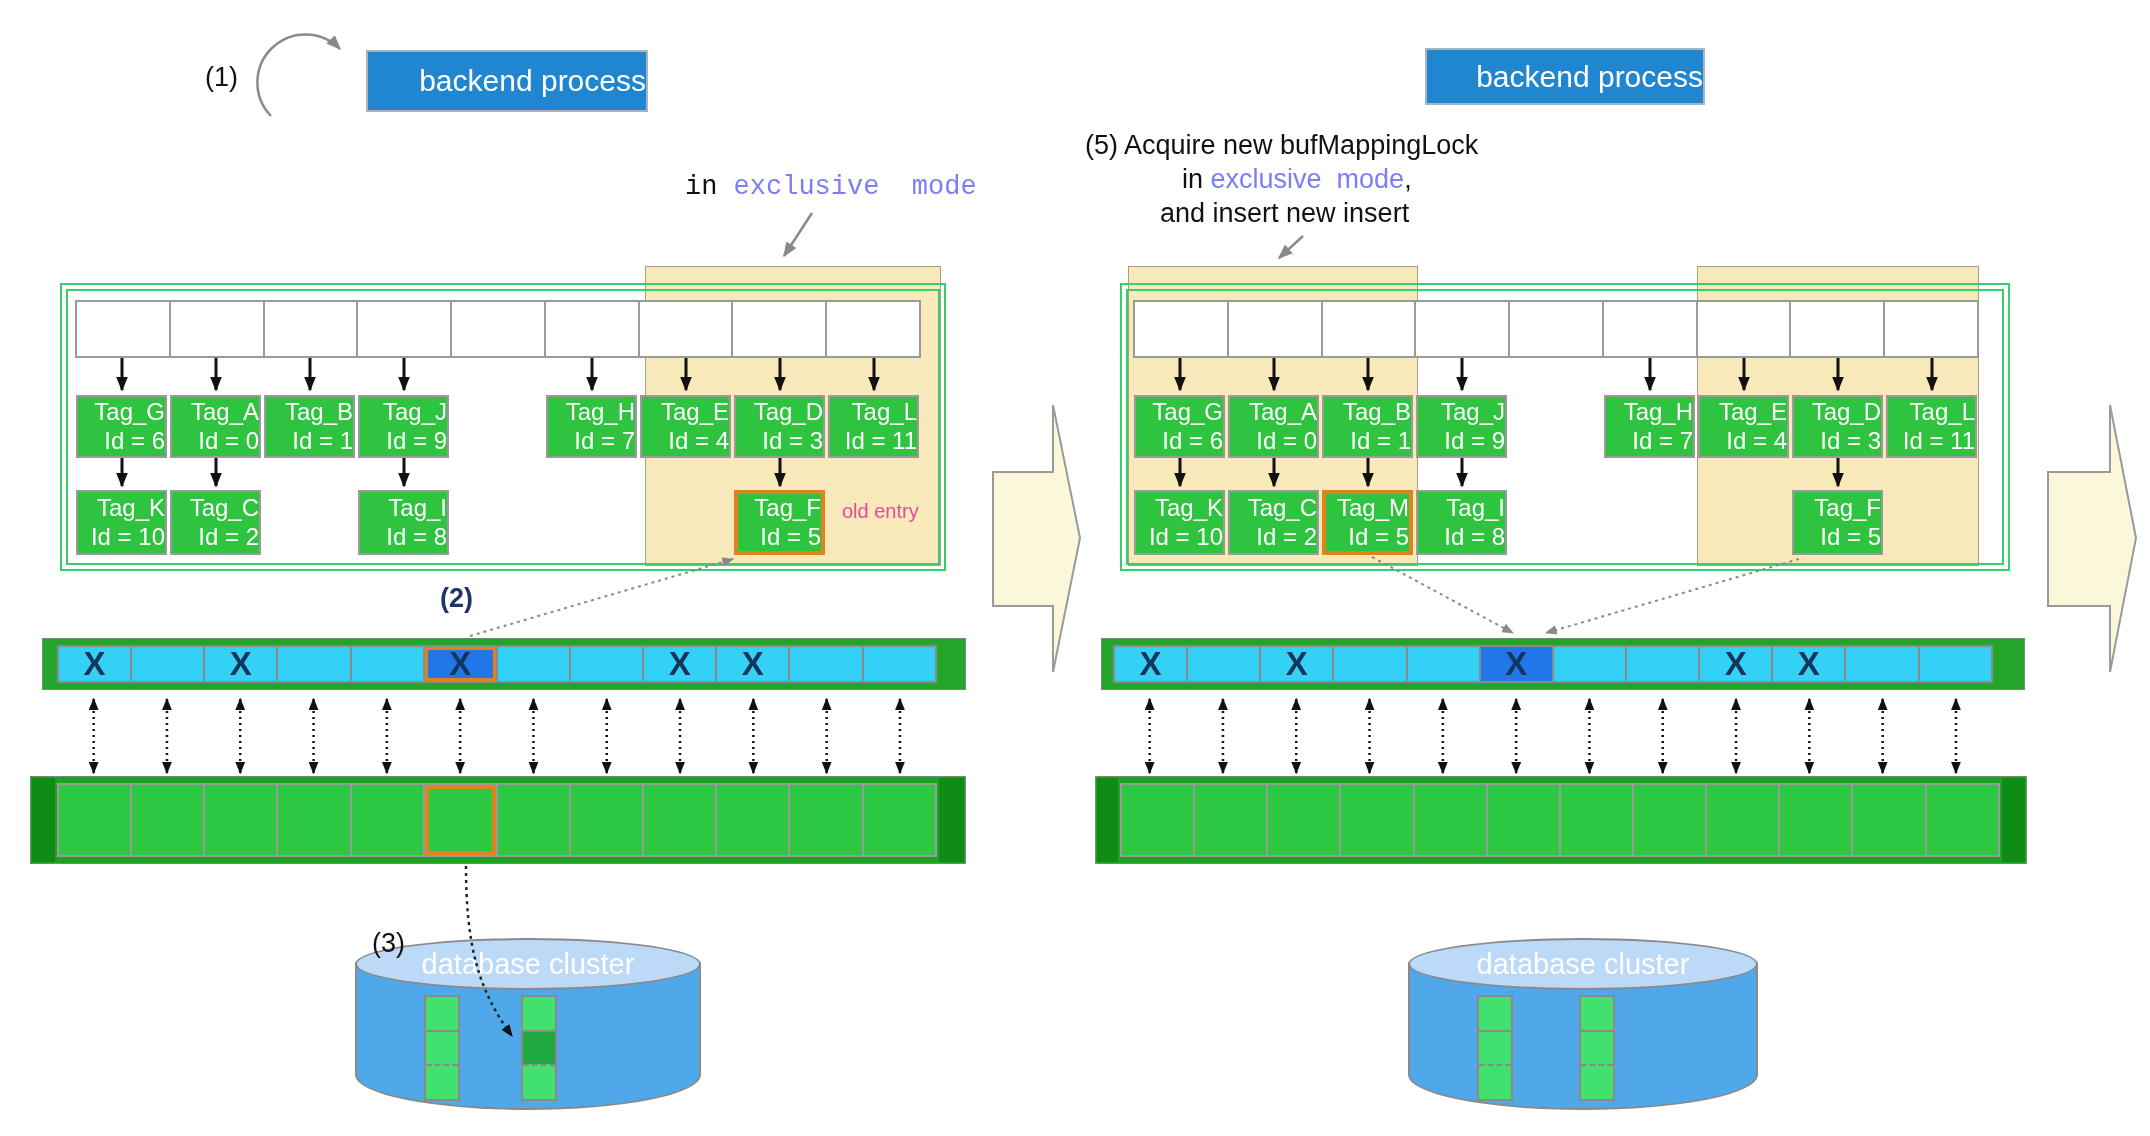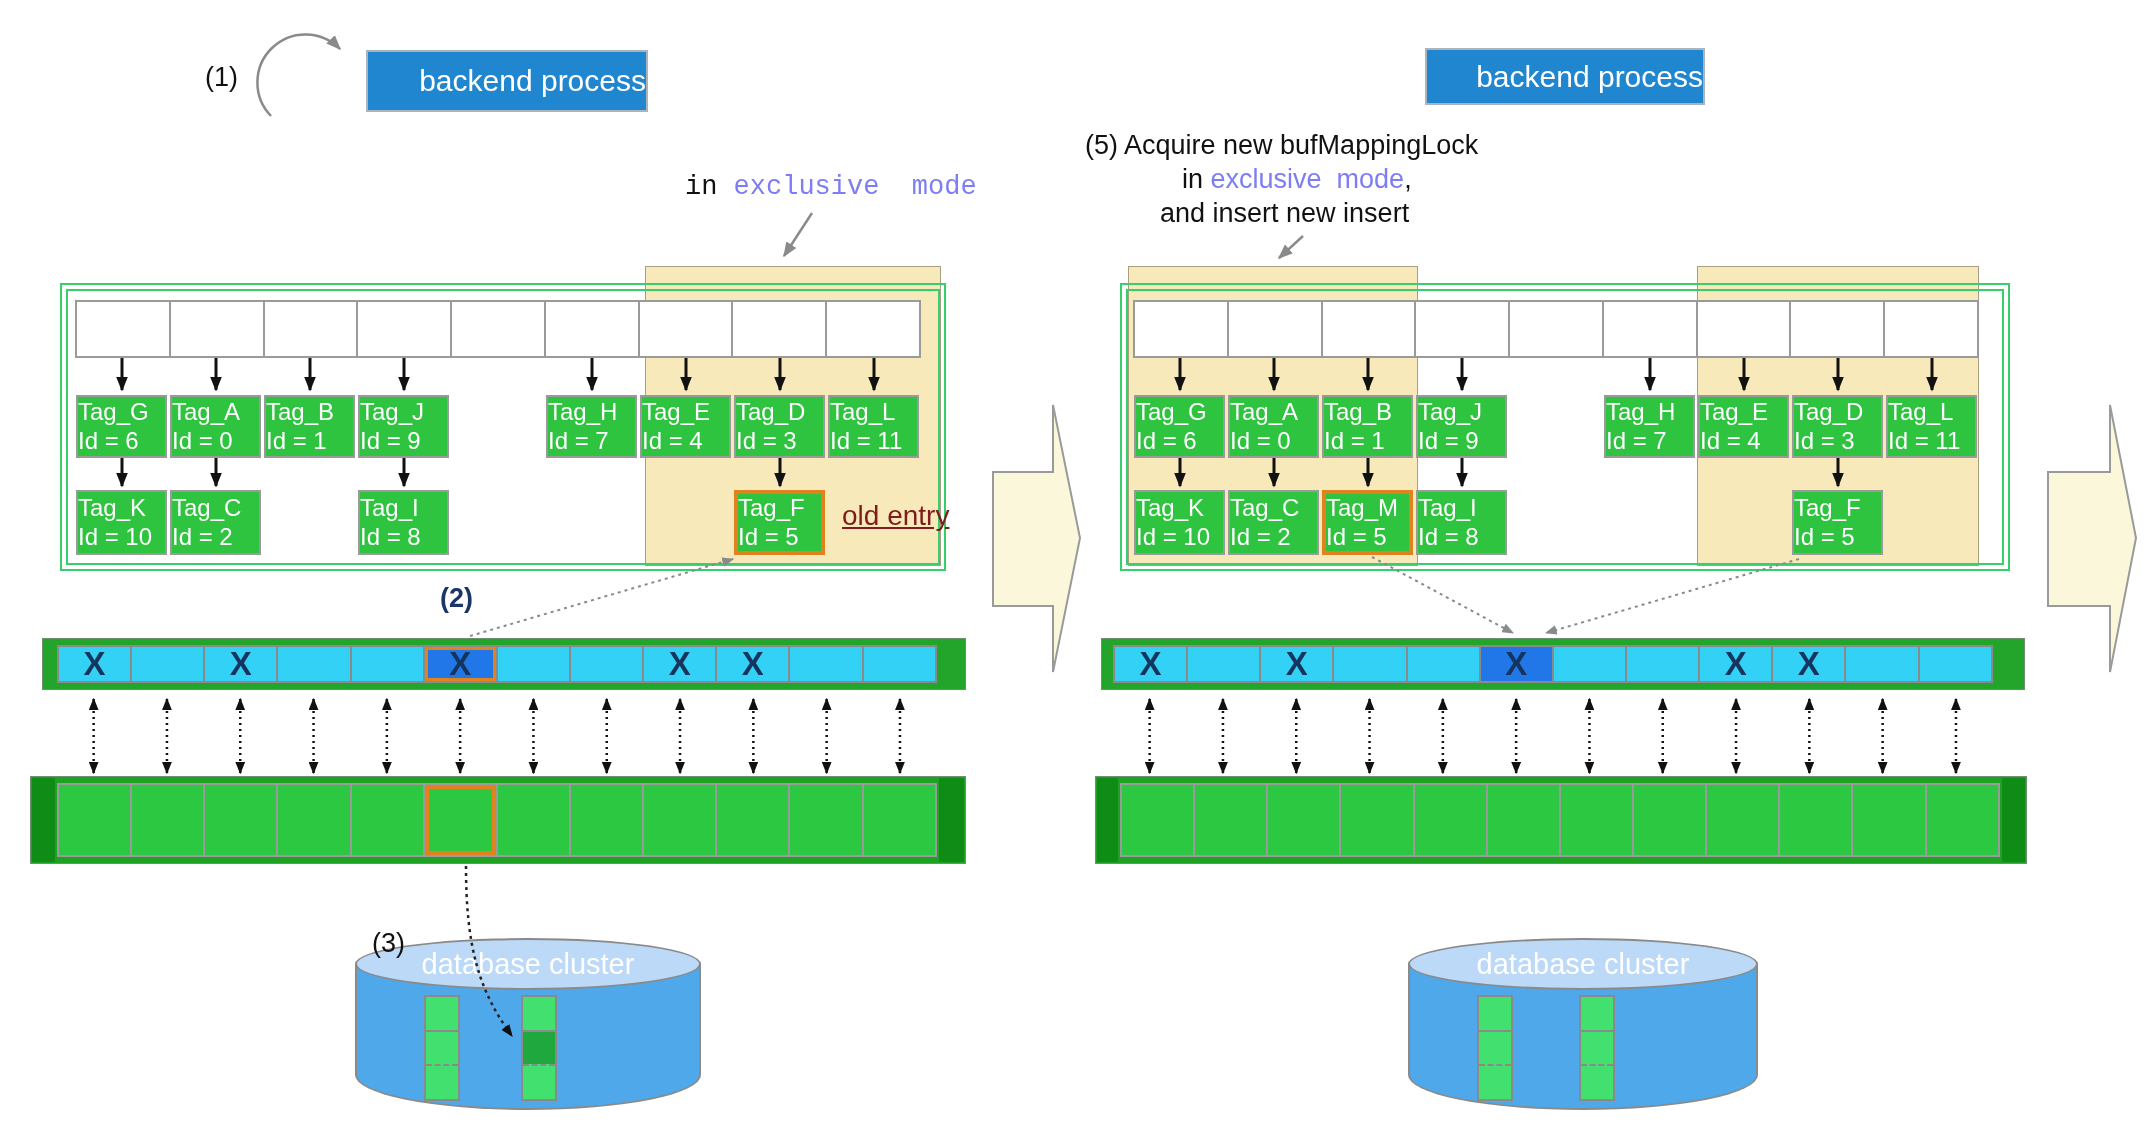--- a/index.html
+++ b/index.html
@@ -12,21 +12,21 @@
   .steplabel{font-size:27px;color:#111;z-index:11;}
   .step2label{color:#1c3668;font-weight:bold;}
   .noteline{font-size:27px;color:#111;white-space:nowrap;z-index:4;}
   .hl{color:#7d7df5;white-space:pre;}
   .yellow{background:#f8e9bb;border:1px solid #a8a080;z-index:1;}
   .gbox{border:2px solid #37cf6b;z-index:2;}
   .gbox-inner{position:absolute;inset:4px;border:2px solid #37cf6b;}
   .slotrow{display:flex;background:#fff;border:2px solid #9a9a9a;z-index:3;}
   .slotrow>div{flex:1;border-left:2px solid #9a9a9a;}
   .slotrow>div:first-child{border-left:none;}
-  .tag{background:#2ec43f;border:2px solid #9a9a9a;color:#fff;text-align:left;font-size:24px;
+  .tag{background:#2ec43f;border:2px solid #9a9a9a;color:#fff;text-align:right;font-size:24px;
        line-height:1.2;display:flex;flex-direction:column;justify-content:center;z-index:3;}
   .tag.hl-border{border:4px solid #e0821e;}
   .descframe{background:#23a52c;border:1px solid #6f8f6f;z-index:3;}
   .cellrow{display:flex;border:2px solid #8a8a8a;background:#33d1f5;z-index:4;}
   .cellrow>div{flex:1;border-left:2px solid #8a8a8a;display:flex;align-items:center;justify-content:center;
                font-size:33px;font-weight:bold;color:#15355f;}
   .cellrow>div:first-child{border-left:none;}
   .cellrow>div.dark{background:#2176e8;}
   .cellrow>div.orange{box-shadow:inset 0 0 0 3px #e0821e;}
   .poolframe{background:#1da223;border:1px solid #6f8f6f;z-index:3;}
@@ -37,21 +37,21 @@
   .prow>div.orange{box-shadow:inset 0 0 0 4px #e0821e;}
   .cyltop{background:#bcd9f7;border:2px solid #8a8a8a;border-radius:50%;z-index:4;}
   .cylbody{background:#4fa8ea;border:2px solid #8a8a8a;border-top:none;
            border-radius:0 0 50% 50% / 0 0 24% 24%;z-index:3;}
   .dbtext{color:#fff;font-size:29px;text-align:center;z-index:5;}
   .sqcol{display:flex;flex-direction:column;border:2px solid #8a8a8a;z-index:5;}
   .sqcol>div{flex:1;background:#42e06e;border-top:2px solid #8a8a8a;}
   .sqcol>div:first-child{border-top:none;}
   .sqcol>div.dark{background:#1fa83e;}
   .sqcol>div.fade{border-top-style:dashed;}
-  .oldentry{font-size:28px;color:#7f1d1d;z-index:5;text-decoration:underline;}
+  .oldentry{font-size:20px;color:#ec4899;z-index:5;}
   .conn{stroke:#111;stroke-width:3;}
   .dconn{stroke:#111;stroke-width:2.5;stroke-dasharray:2 4;}
   .gdash{stroke:#8a8a8a;stroke-width:2;stroke-dasharray:3 4;fill:none;}
   .gsolid{stroke:#8a8a8a;stroke-width:2.5;fill:none;}
   .k3{stroke:#222;stroke-width:2.5;stroke-dasharray:3 4;fill:none;}
   .barrow{fill:#fbf7da;stroke:#9a9a9a;stroke-width:2;}
 </style>
 </head>
 <body>
 

